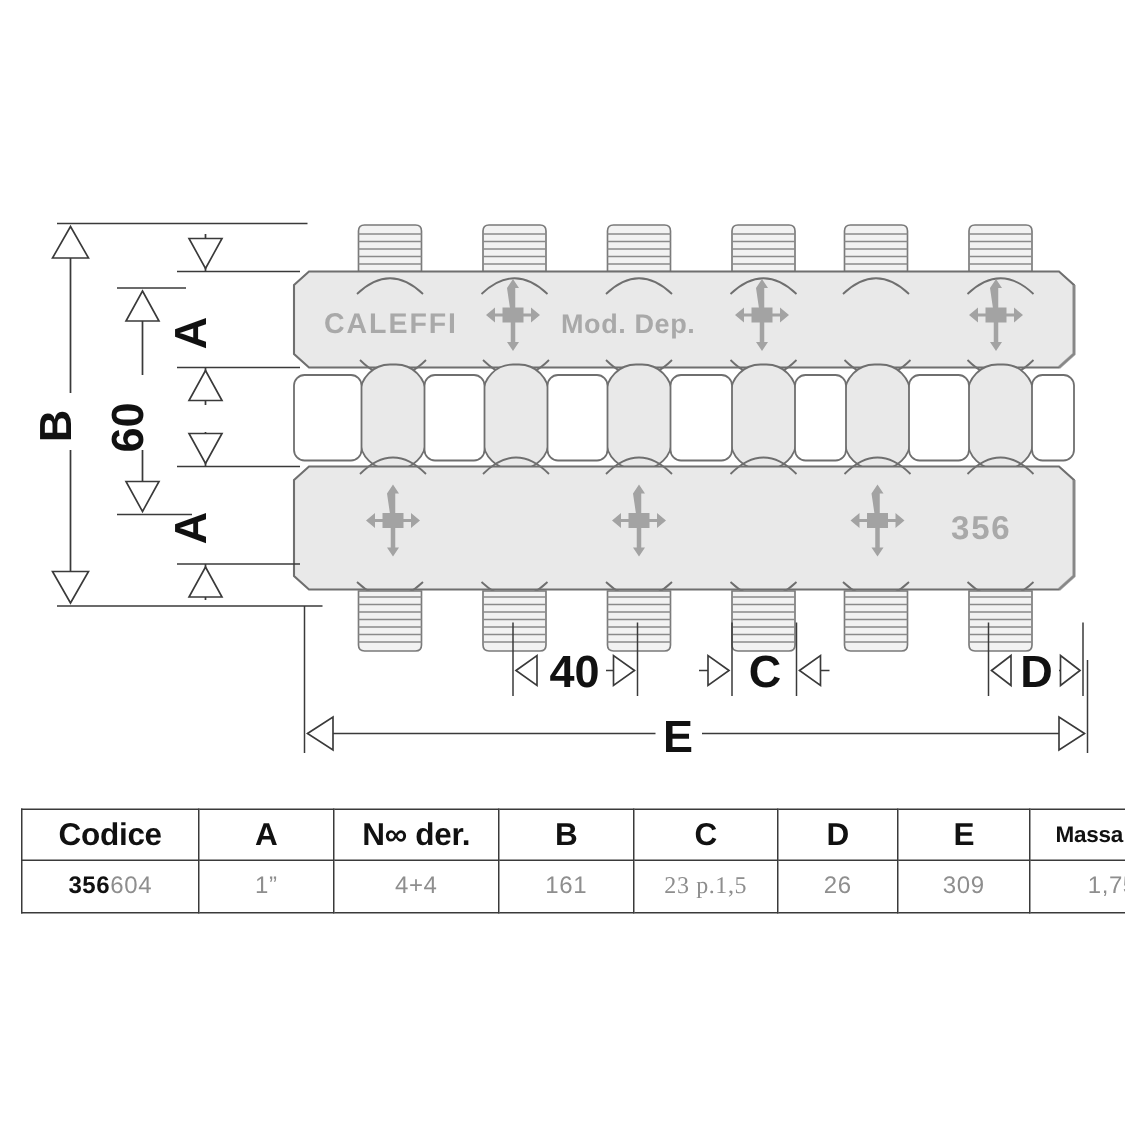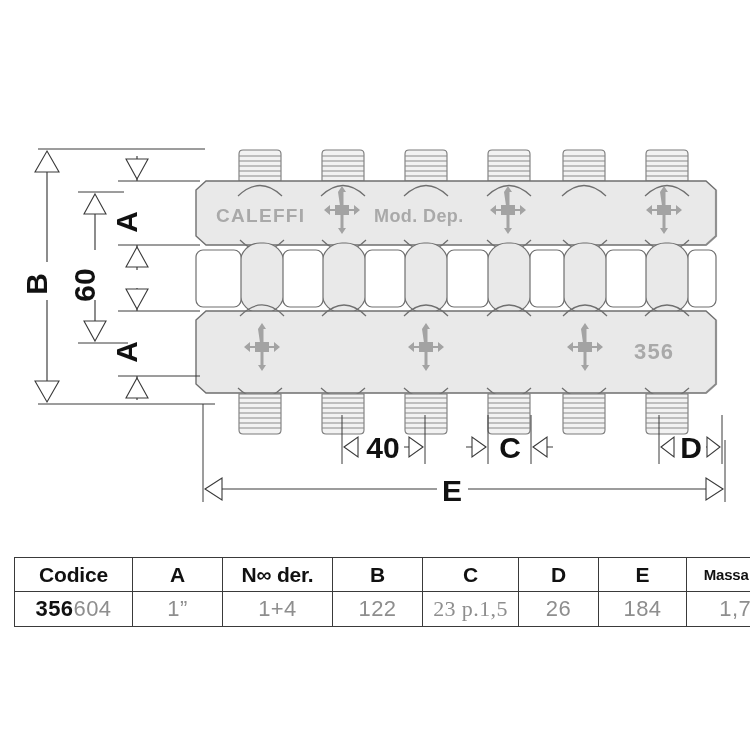--- a/index.html
+++ b/index.html
@@ -24,21 +24,21 @@
     position: absolute;
     left: 0;
     top: 0;
     width: 750px;
     height: 545px;
   }
   
   #spec-table-wrap {
     position: absolute;
     left: 14px;
-    top: 557px;
+    top: 539px;
     width: 722px;
   }
   table.spec {
     border-collapse: collapse;
     width: 722px;
     table-layout: fixed;
   }
   table.spec td, table.spec th {
     border: 1.3px solid #3a3a3a;
     text-align: center;
@@ -50,21 +50,21 @@
     font-weight: bold;
     color: #111111;
     font-size: 21px;
     letter-spacing: -0.2px;
   }
   table.spec th.small {
     font-size: 15px;
   }
   table.spec td {
     height: 34px;
-    font-size: 22px;
+    font-size: 16px;
     color: #8e8e8e;
     font-weight: normal;
     letter-spacing: 0.4px;
   }
   td .code-strong {
     color: #111111;
     font-weight: bold;
   }
   td .code-rest {
     color: #8e8e8e;
@@ -331,24 +331,24 @@
           <th>C</th>
           <th>D</th>
           <th>E</th>
           <th class="small">Massa (kg)</th>
         </tr>
       </thead>
       <tbody>
         <tr>
           <td><span class="code-strong">356</span><span class="code-rest">604</span></td>
           <td>1”</td>
-          <td>1+4</td>
-          <td>122</td>
+          <td>4+4</td>
+          <td>161</td>
           <td class="cell-c">23 p.1,5</td>
           <td>26</td>
-          <td>184</td>
+          <td>309</td>
           <td>1,75</td>
         </tr>
       </tbody>
     </table>
   </div>
 
 </div>
 
 </body></html>

